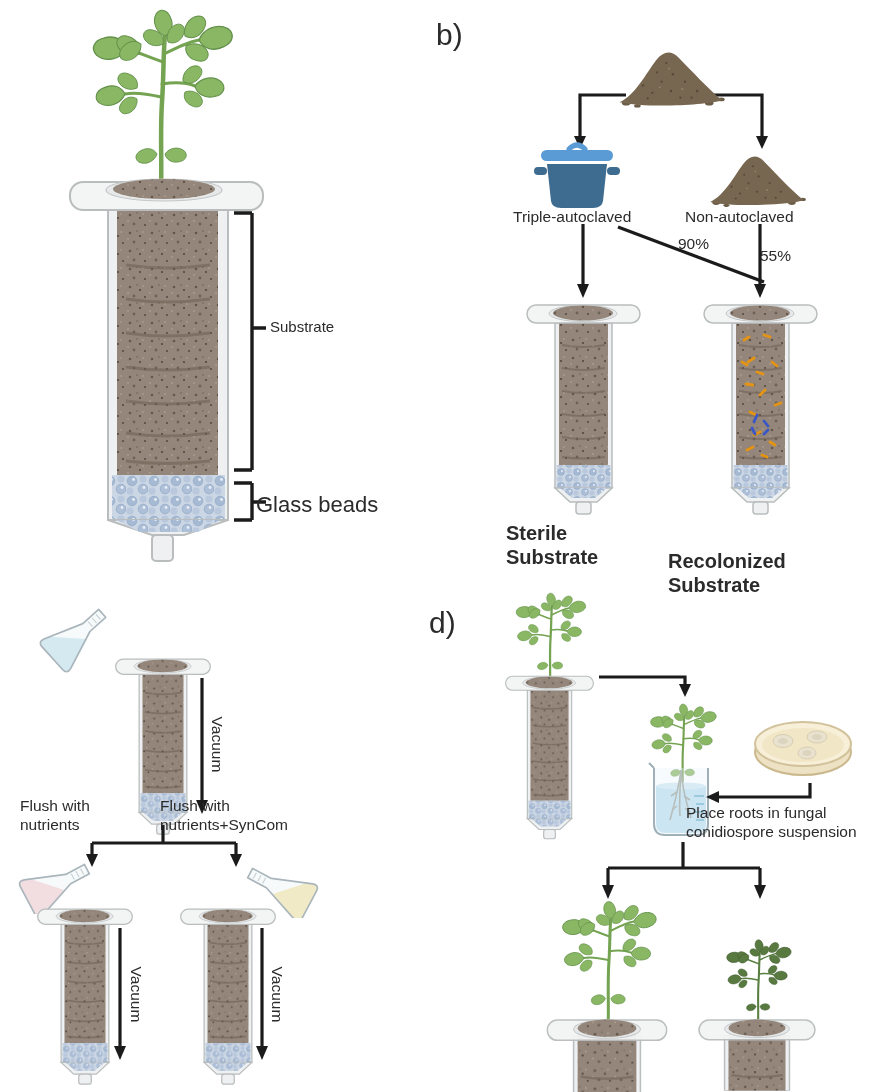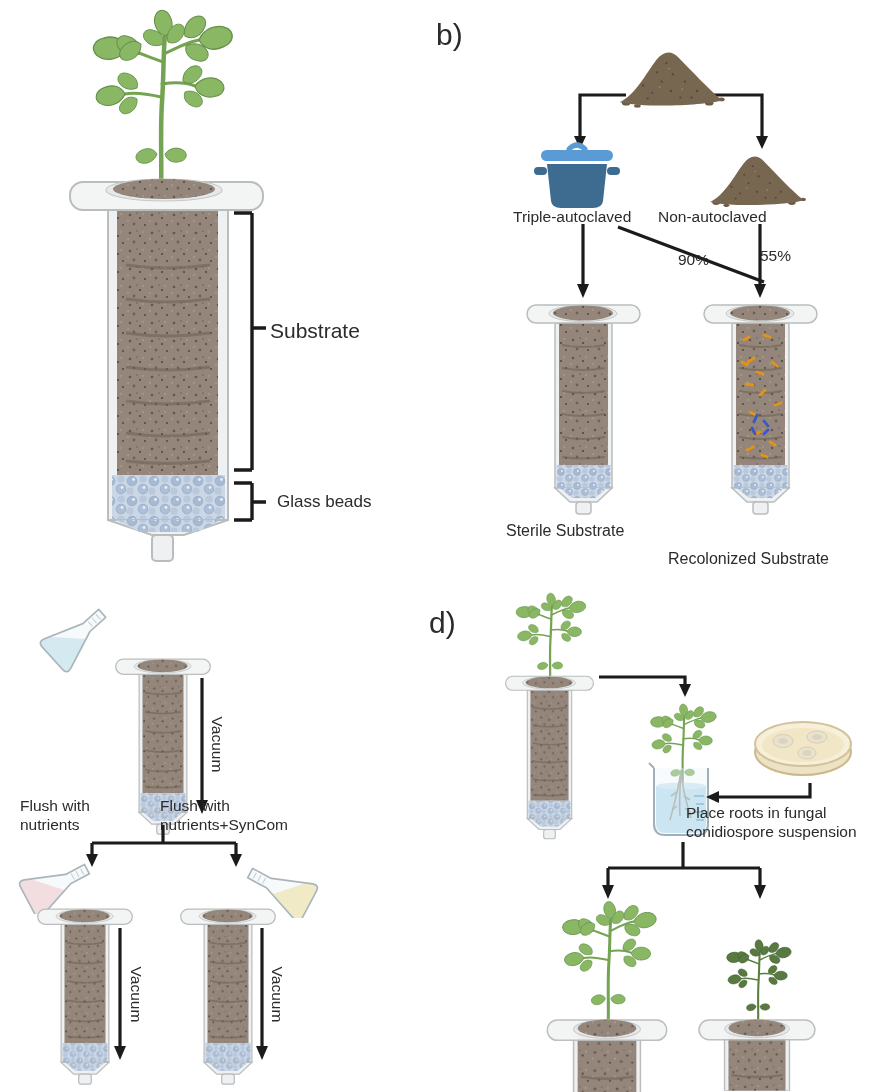--- a/index.html
+++ b/index.html
@@ -2,21 +2,21 @@
 <html><head>
 <meta charset="utf-8">
 <style>
   html,body{margin:0;padding:0;background:#fff}
   #page{position:relative;width:886px;height:1092px;background:#ffffff;overflow:hidden;
         font-family:"Liberation Sans",sans-serif;color:#2b2b2b}
   .abs{position:absolute}
   .lbl{position:absolute;font-size:15.5px;line-height:1.22;white-space:pre-line;color:#2b2b2b}
   .ctr{text-align:left}
   .big{font-size:30px;line-height:1}
-  .semibold{font-weight:400;font-size:16px}
+  .semibold{font-weight:700;font-size:20px}
   .vtext{transform:rotate(90deg);text-align:center}
   .arrow path{stroke:#1b1b1b;stroke-width:3.2;fill:none}
   .arrow polygon{fill:#1b1b1b}
   .bracket path{stroke:#1b1b1b;stroke-width:3.4;fill:none}
   .plant{--leaf:#8ab763;--leafdark:#63914a;--stem:#74a351}
   .plant-dark{--leaf:#587a40;--leafdark:#40582e;--stem:#587f40}
   .flask-blue{--liquid:#bfe0ec}
   .flask-pink{--liquid:#f6ccd0}
   .flask-yellow{--liquid:#f2e2a0}
 </style>
@@ -176,26 +176,26 @@
     <path d="M56,345 L160,345 L138,357 L80,357 Z" fill="url(#beadPatBig)"></path>
     <rect x="92" y="360" width="21" height="26" rx="4" fill="#eef0f1" stroke="#b9bdbd" stroke-width="2"></rect>
     <rect x="10" y="7" width="193" height="28" rx="13" fill="#f3f4f4" stroke="#b9bdbd" stroke-width="2"></rect>
     <ellipse cx="104" cy="15" rx="58" ry="11" fill="#e6e8e9" stroke="#c4c8c9" stroke-width="1.2"></ellipse>
     <ellipse cx="104" cy="14" rx="51" ry="10" fill="url(#soilPat)"></ellipse>
   </svg>
 
   <svg class="abs bracket" style="left:232px;top:206px" width="40" height="272" viewBox="0 0 40 272">
     <path d="M2,7 H20 M20,7 V264 M20,264 H2 M20,122 H34"></path>
   </svg>
-  <div class="lbl" style="left:270px;top:318px;font-size:21px">Substrate</div>
+  <div class="lbl" style="left:270px;top:318px;font-size:15px">Substrate</div>
 
   <svg class="abs bracket" style="left:232px;top:476px" width="40" height="52" viewBox="0 0 40 52">
     <path d="M2,7 H20 M20,7 V44 M20,44 H2 M20,26 H34"></path>
   </svg>
-  <div class="lbl" style="left:277px;top:492px;font-size:17px">Glass beads</div>
+  <div class="lbl" style="left:256px;top:492px;font-size:22px">Glass beads</div>
 
   <div class="lbl big" style="left:436px;top:20px">b)</div>
 
   <svg class="abs arrow" style="left:570px;top:86px" width="60" height="68" viewBox="0 0 60 68">
     <path d="M56,9 H10 V50"></path>
       <polygon points="4,50 16,50 10,63"></polygon>
   </svg>
   <svg class="abs arrow" style="left:700px;top:86px" width="68" height="68" viewBox="0 0 68 68">
     <path d="M4,9 H62 V50"></path>
       <polygon points="56,50 68,50 62,63"></polygon>
@@ -211,34 +211,34 @@
     <rect x="0" y="27" width="13" height="8" rx="4" fill="#3e6c91"></rect>
     <rect x="73" y="27" width="13" height="8" rx="4" fill="#3e6c91"></rect>
     <path d="M13,24 L73,24 L69,61 Q68,68 59,68 L27,68 Q18,68 17,61 Z" fill="#3e6c91"></path>
   </svg>
 
   <svg class="abs" style="left:706px;top:149px" width="102" height="60" viewBox="0 0 120 66">
       <use href="#pileSym"></use>
     </svg>
 
   <div class="lbl ctr" style="left:513px;top:208px;width:145px">Triple-autoclaved</div>
-  <div class="lbl ctr" style="left:658px;top:208px;width:145px">Non-autoclaved</div>
+  <div class="lbl ctr" style="left:685px;top:208px;width:145px">Non-autoclaved</div>
 
   <svg class="abs arrow" style="left:576px;top:222px" width="14" height="78" viewBox="0 0 14 78">
     <path d="M7,2 V62"></path>
       <polygon points="1,62 13,62 7,76"></polygon>
   </svg>
   <svg class="abs arrow" style="left:753px;top:222px" width="14" height="78" viewBox="0 0 14 78">
     <path d="M7,2 V62"></path>
       <polygon points="1,62 13,62 7,76"></polygon>
   </svg>
   <svg class="abs arrow" style="left:612px;top:222px" width="158" height="64" viewBox="0 0 158 64">
     <path d="M6,5 L152,60"></path>
   </svg>
-  <div class="lbl" style="left:678px;top:251px">90%</div>
+  <div class="lbl" style="left:678px;top:235px">90%</div>
   <div class="lbl" style="left:760px;top:247px">55%</div>
 
   <svg class="abs" style="left:525px;top:300px" width="117" height="215" viewBox="0 0 117 215">
       <use href="#colSym"></use>
     </svg>
 
   <svg class="abs" style="left:702px;top:300px" width="117" height="215" viewBox="0 0 117 215">
     <use href="#colSym"></use>
     <g stroke-width="2.8" stroke-linecap="round" fill="none">
       <g stroke="#e59312">

